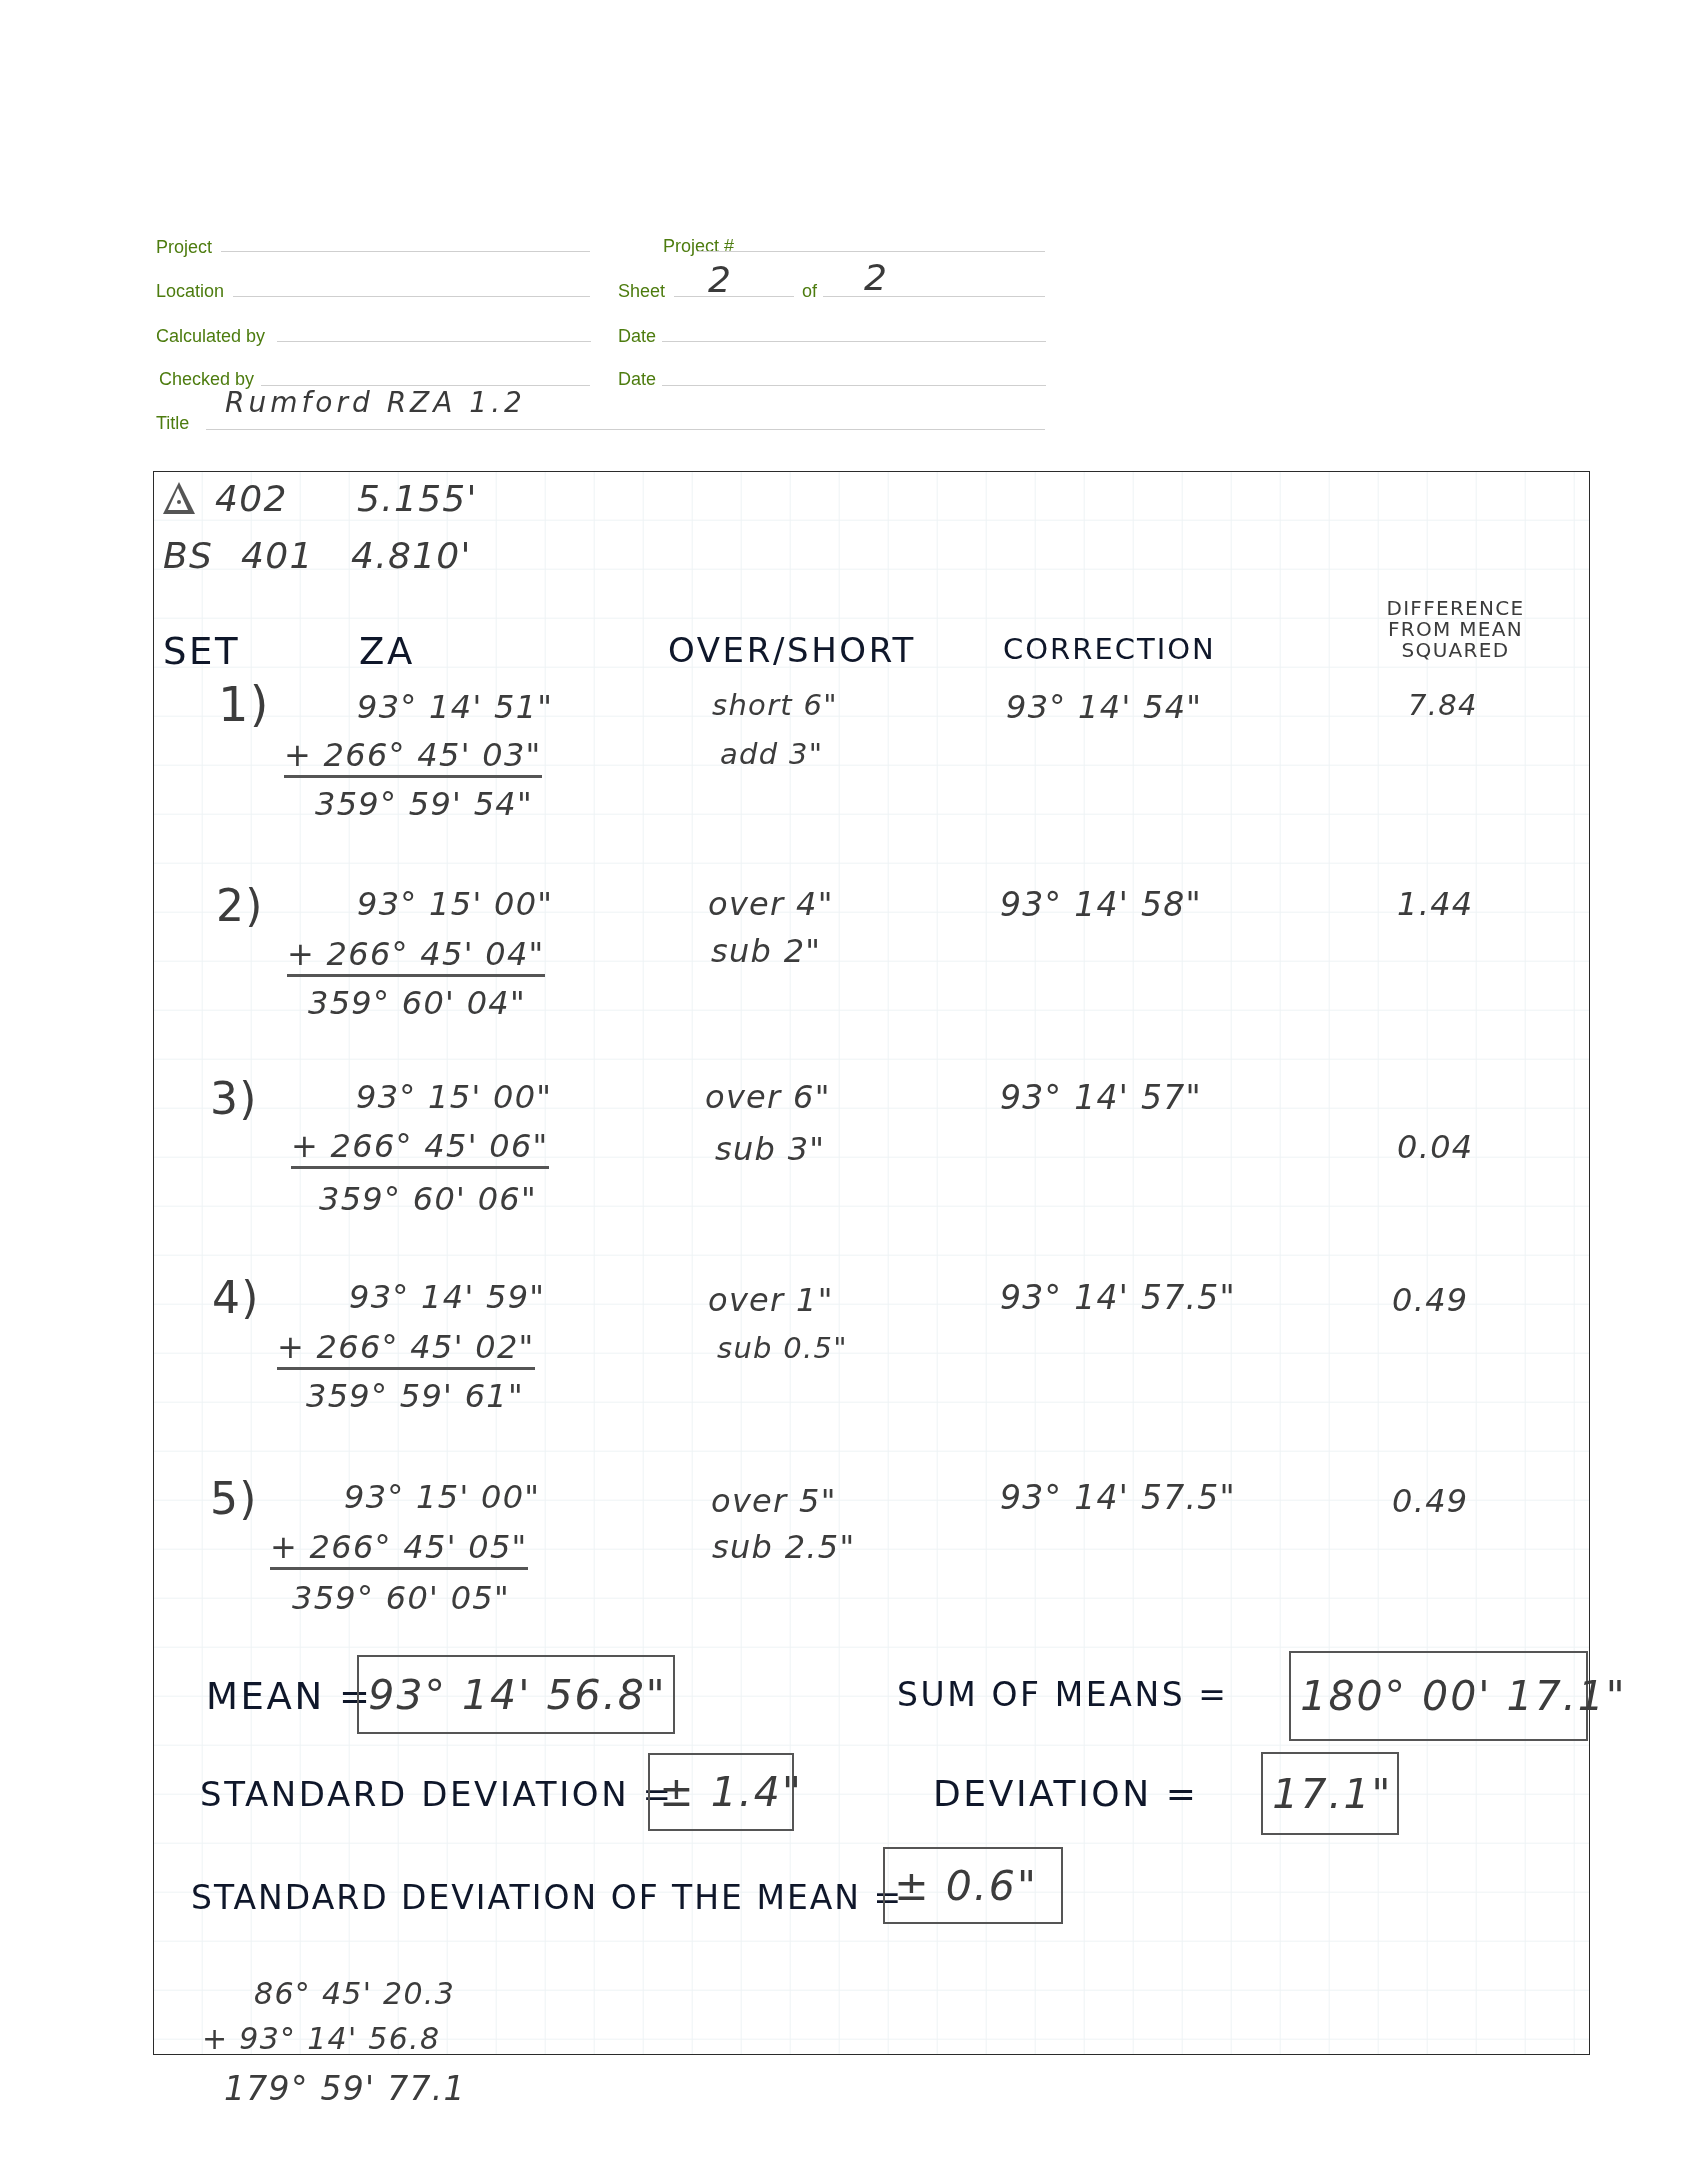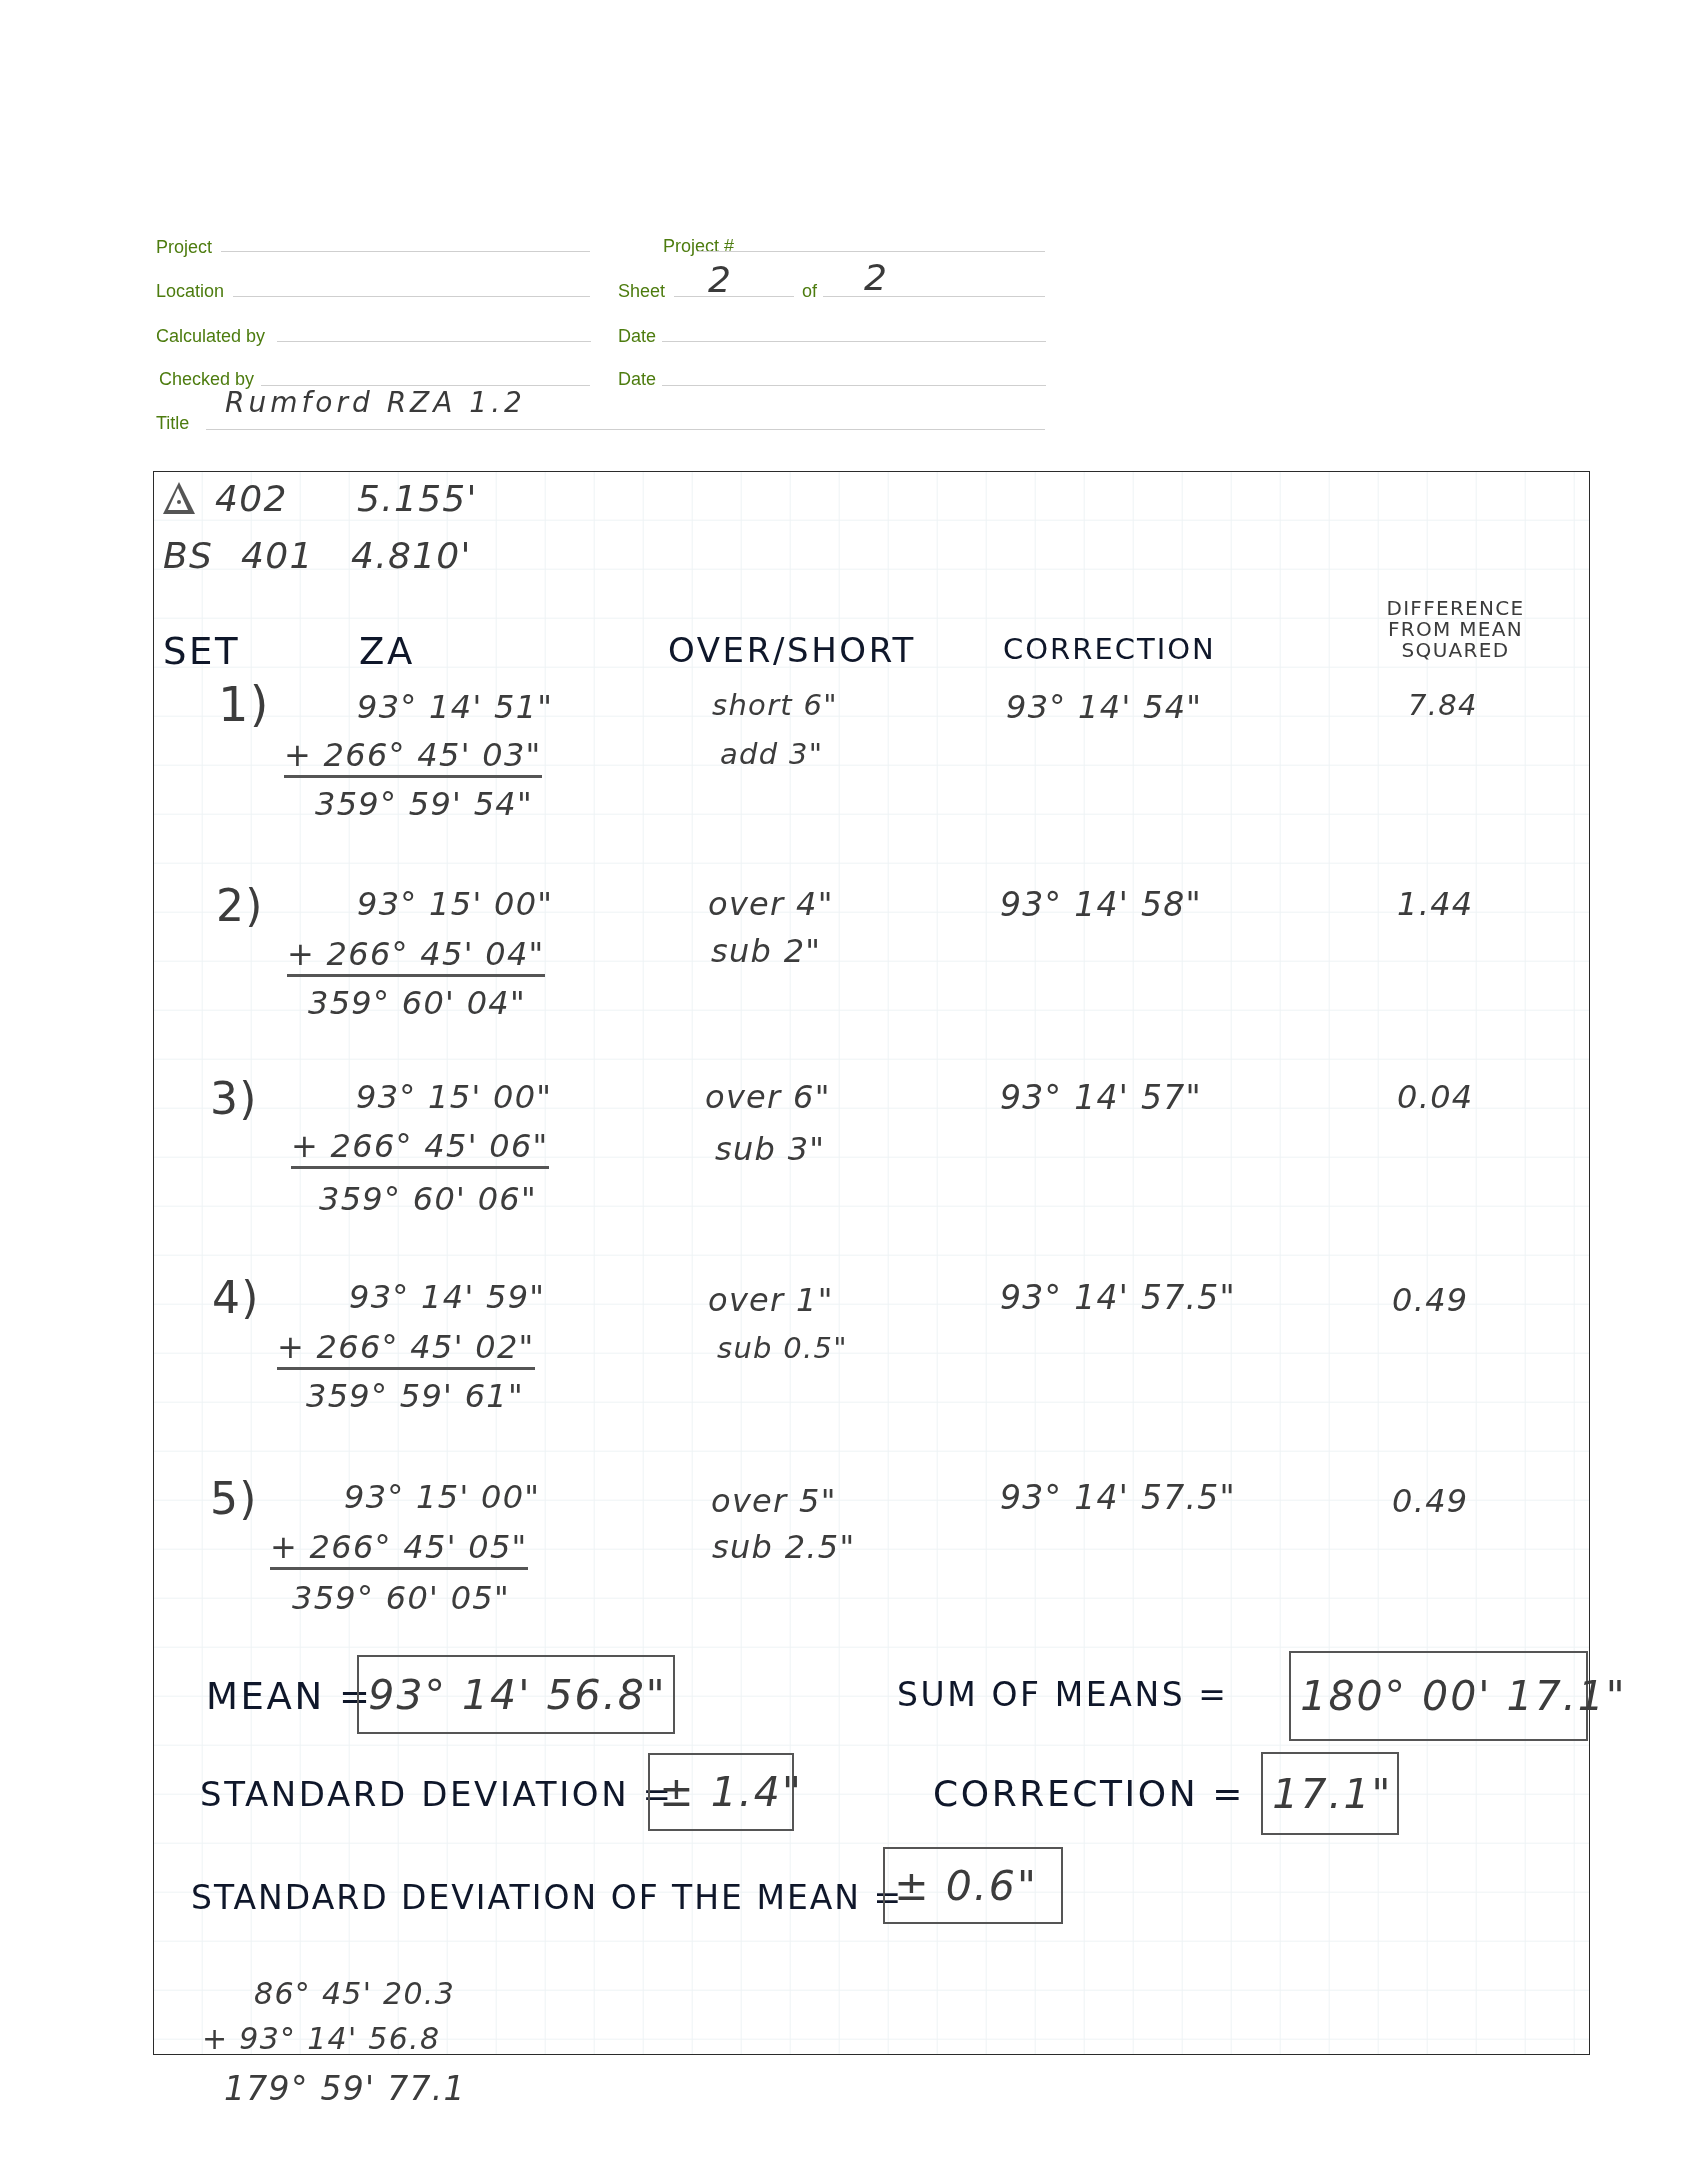--- a/index.html
+++ b/index.html
@@ -115,21 +115,21 @@
 </div>
 
 <div>
   <span class="hw" style="left:210px; top:1073px; font-size:44px; font-style:normal;">3)</span>
   <span class="hw" style="left:356px; top:1078px;">93° 15' 00"</span>
   <span class="hw underline" style="left:291px; top:1127px;">+ 266° 45' 06"</span>
   <span class="hw" style="left:319px; top:1180px;">359° 60' 06"</span>
   <span class="hw" style="left:705px; top:1078px; font-size:32px;">over 6"</span>
   <span class="hw" style="left:715px; top:1130px; font-size:32px;">sub 3"</span>
   <span class="hw" style="left:1000px; top:1078px; font-size:33px;">93° 14' 57"</span>
-  <span class="hw" style="left:1397px; top:1078px; font-size:32px;">0.04</span>
+  <span class="hw" style="left:1397px; top:1128px; font-size:32px;">0.04</span>
 </div>
 
 <div>
   <span class="hw" style="left:212px; top:1272px; font-size:44px; font-style:normal;">4)</span>
   <span class="hw" style="left:349px; top:1278px;">93° 14' 59"</span>
   <span class="hw underline" style="left:277px; top:1328px;">+ 266° 45' 02"</span>
   <span class="hw" style="left:306px; top:1377px;">359° 59' 61"</span>
   <span class="hw" style="left:708px; top:1281px; font-size:32px;">over 1"</span>
   <span class="hw" style="left:717px; top:1331px; font-size:29px;">sub 0.5"</span>
   <span class="hw" style="left:1000px; top:1278px; font-size:33px;">93° 14' 57.5"</span>
@@ -156,21 +156,21 @@
   <span class="hw-cap" style="left:897px; top:1675px; font-size:33px;">SUM OF MEANS =</span>
   <div class="boxed" style="left:1289px; top:1651px; width:299px; height:90px;">
     <span>180° 00' 17.1"</span>
   </div>
 
   <span class="hw-cap" style="left:200px; top:1774px; font-size:34px;">STANDARD DEVIATION =</span>
   <div class="boxed" style="left:648px; top:1753px; width:146px; height:78px;">
     <span>± 1.4"</span>
   </div>
 
-  <span class="hw-cap" style="left:933px; top:1773px; font-size:36px;">CORRECTION =</span>
+  <span class="hw-cap" style="left:933px; top:1773px; font-size:36px;">DEVIATION =</span>
   <div class="boxed" style="left:1261px; top:1752px; width:138px; height:83px;">
     <span>17.1"</span>
   </div>
 
   <span class="hw-cap" style="left:191px; top:1878px; font-size:33px; letter-spacing:2px;">STANDARD DEVIATION OF THE MEAN =</span>
   <div class="boxed" style="left:883px; top:1847px; width:180px; height:77px;">
     <span>± 0.6"</span>
   </div>
 </div>
 

